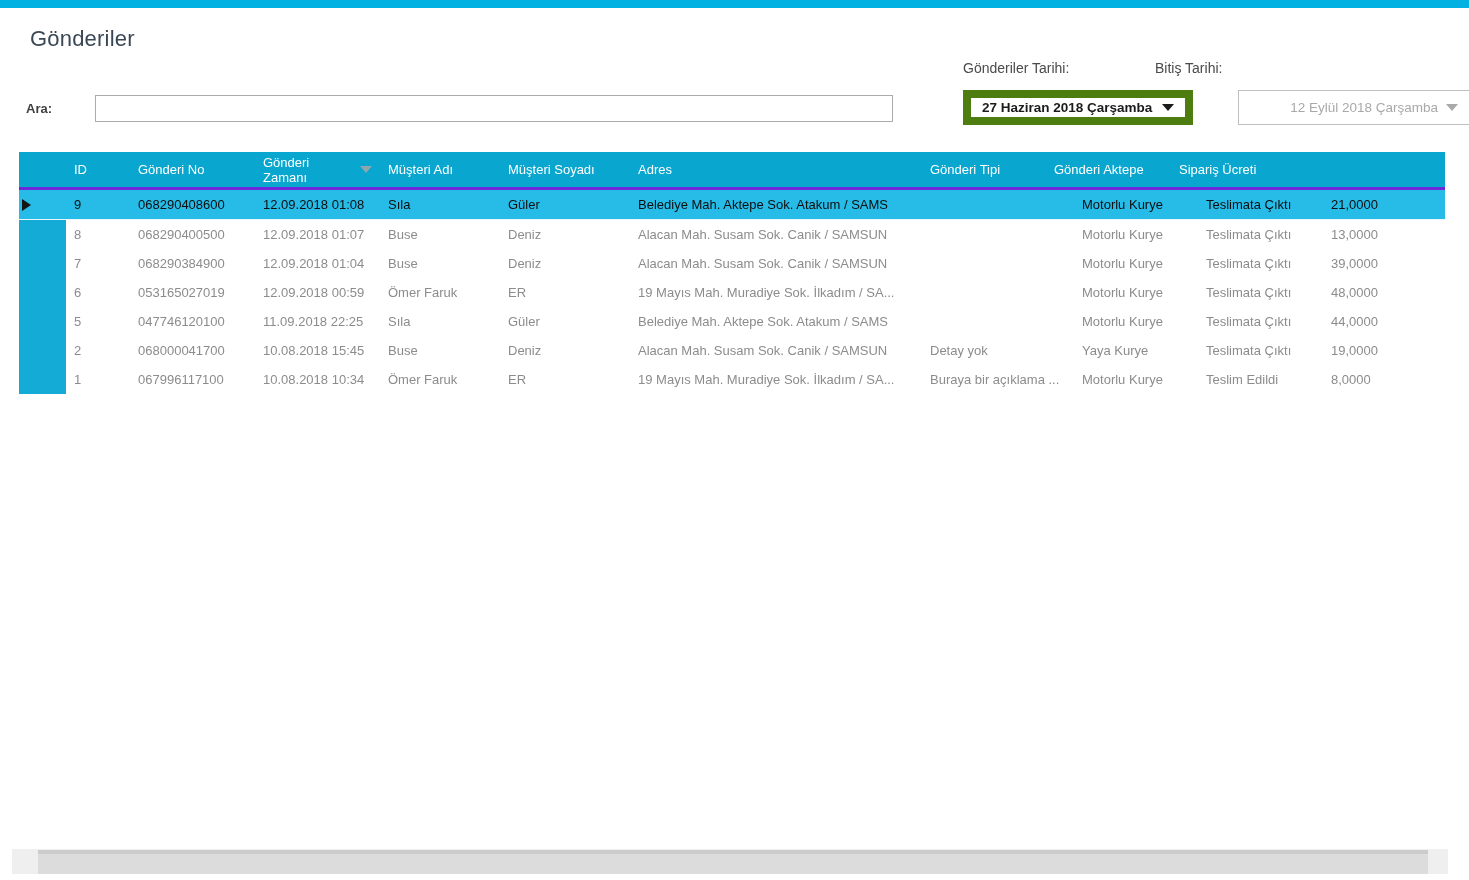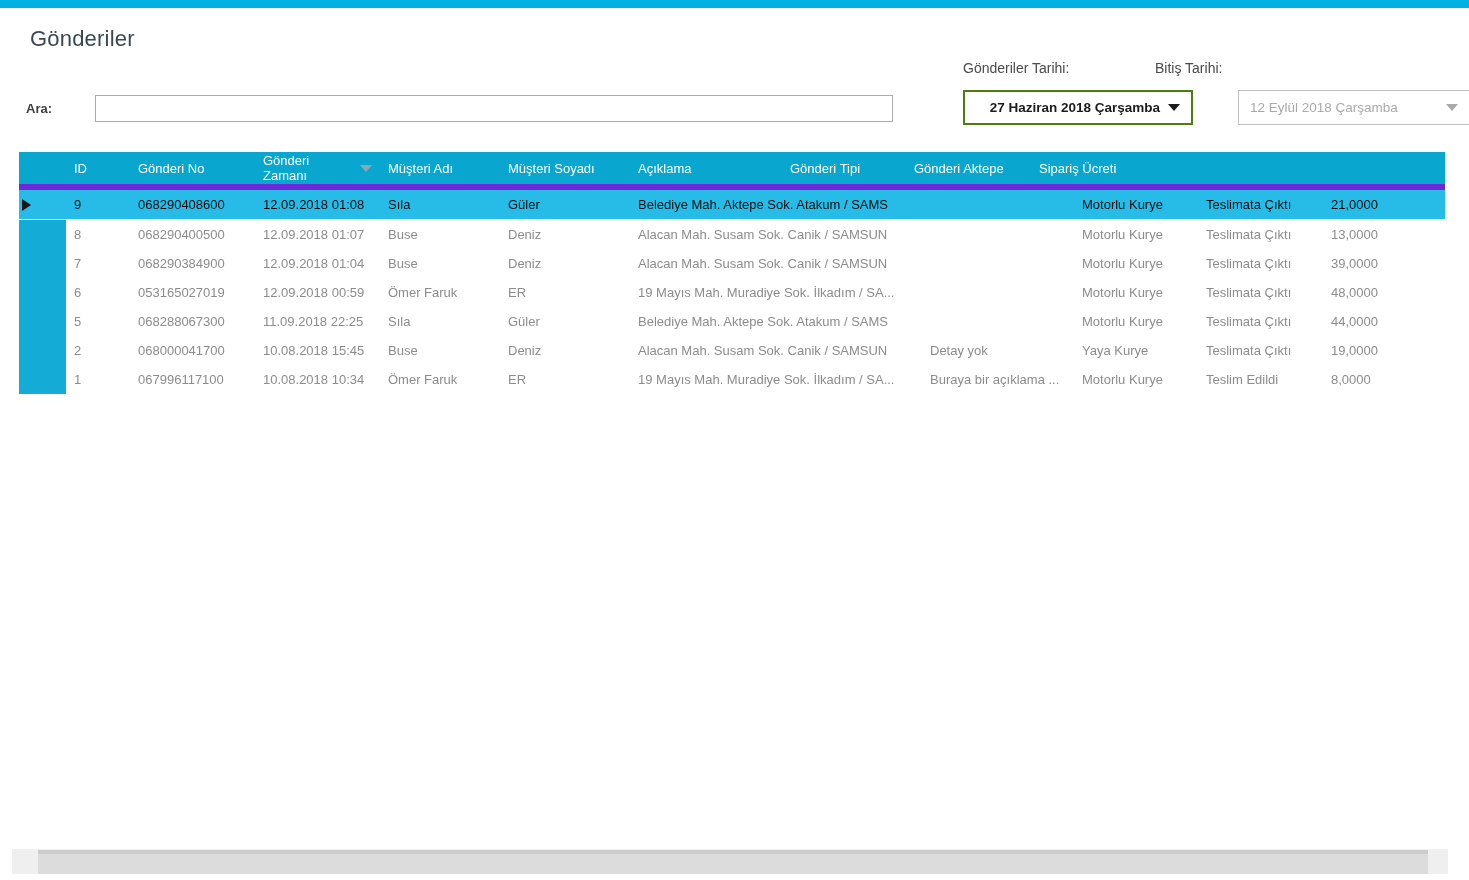--- a/index.html
+++ b/index.html
@@ -14,29 +14,29 @@
   .search-input { position:absolute; left:95px; top:95px; width:798px; height:27px;
                   border:1px solid #ABABAB; background:#fff; font-size:13px; padding:0 7px;
                   font-family:"Liberation Sans", sans-serif; outline:none; }
 
   .filter-label { position:absolute; top:60px; font-size:14px; color:#4a4a4a; }
   .lbl-start { left:963px; }
   .lbl-end   { left:1155px; }
 
   .combo { position:absolute; top:90px; height:35px; display:flex; align-items:center;
            justify-content:space-between; padding:0 11px; font-size:13.5px; background:#fff; cursor:default; }
-  .combo-start { left:963px;  width:230px; border:2px solid #4d7c0f; color:#1b1b1b; font-weight:700;justify-content:flex-end; }
-  .combo-end   { left:1238px; width:232px; border:1px solid #BFBFBF; color:#A9A9A9; font-weight:400; }
+  .combo-start { left:963px;  width:230px; border:8px solid #4d7c0f; color:#1b1b1b; font-weight:700; }
+  .combo-end   { left:1238px; width:232px; border:1px solid #BFBFBF; color:#A9A9A9; font-weight:400;justify-content:flex-end; }
   .caret { width:0; height:0; border-left:6px solid transparent; border-right:6px solid transparent;
            border-top:7px solid #1b1b1b; margin-left:8px; }
   .combo-end .caret { border-top-color:#A9A9A9; }
 
   .grid { position:absolute; left:19px; top:152px; width:1426px; }
   .grid-header { display:flex; height:38px; background:#09A6CF; color:#ffffff;
-                 border-bottom:6px solid #6d28d9; }
+                 border-bottom:3px solid #6d28d9; }
   .hcell { display:flex; align-items:center; padding:0 8px; font-size:13px; line-height:15px; }
   .sort-arrow { width:0; height:0; border-left:6px solid transparent; border-right:6px solid transparent;
                 border-top:7px solid #8fa6ad; margin-left:4px; }
 
   .c-rowheader { width:47px; padding:0; }
   .c-id        { width:64px; }
   .c-no        { width:125px; }
   .c-zaman     { width:125px; justify-content:space-between; }
   .c-adi       { width:120px; }
   .c-soyadi    { width:130px; }
@@ -85,21 +85,21 @@
   <div class="grid-header">
     <div class="hcell c-rowheader"></div>
     <div class="hcell c-id">ID</div>
     <div class="hcell c-no">Gönderi No</div>
     <div class="hcell c-zaman">
       <span>Gönderi Zamanı</span>
       <span class="sort-arrow"></span>
     </div>
     <div class="hcell c-adi">Müşteri Adı</div>
     <div class="hcell c-soyadi">Müşteri Soyadı</div>
-    <div class="hcell c-aciklama">Açıklama</div>
+    <div class="hcell c-adres">Adres</div>
     <div class="hcell c-tipi">Gönderi Tipi</div>
     <div class="hcell c-durumu">Gönderi Aktepe</div>
     <div class="hcell c-ucret">Sipariş Ücreti</div>
   </div>
   <div id="table-body">
       <div class="row selected">
     <div class="cell c-rowheader">
       <span class="sel-arrow"></span>
     </div>
     <div class="cell c-id">9</div>
@@ -156,21 +156,21 @@
     <div class="cell c-aciklama"></div>
     <div class="cell c-tipi">Motorlu Kurye</div>
     <div class="cell c-durumu">Teslimata Çıktı</div>
     <div class="cell c-ucret">48,0000</div>
   </div>
       <div class="row">
     <div class="cell c-rowheader">
       
     </div>
     <div class="cell c-id">5</div>
-    <div class="cell c-no">068288067300</div>
+    <div class="cell c-no">047746120100</div>
     <div class="cell c-zaman">11.09.2018 22:25</div>
     <div class="cell c-adi">Sıla</div>
     <div class="cell c-soyadi">Güler</div>
     <div class="cell c-adres">Belediye Mah. Aktepe Sok. Atakum / SAMS</div>
     <div class="cell c-aciklama"></div>
     <div class="cell c-tipi">Motorlu Kurye</div>
     <div class="cell c-durumu">Teslimata Çıktı</div>
     <div class="cell c-ucret">44,0000</div>
   </div>
       <div class="row">

